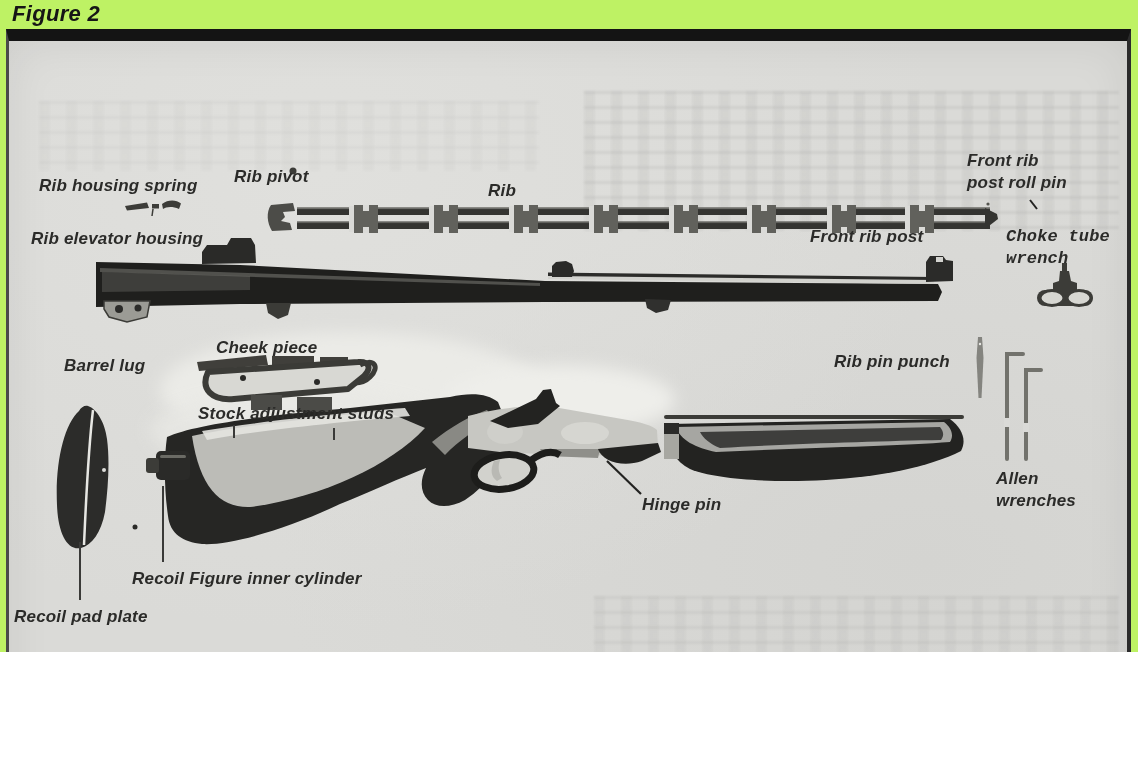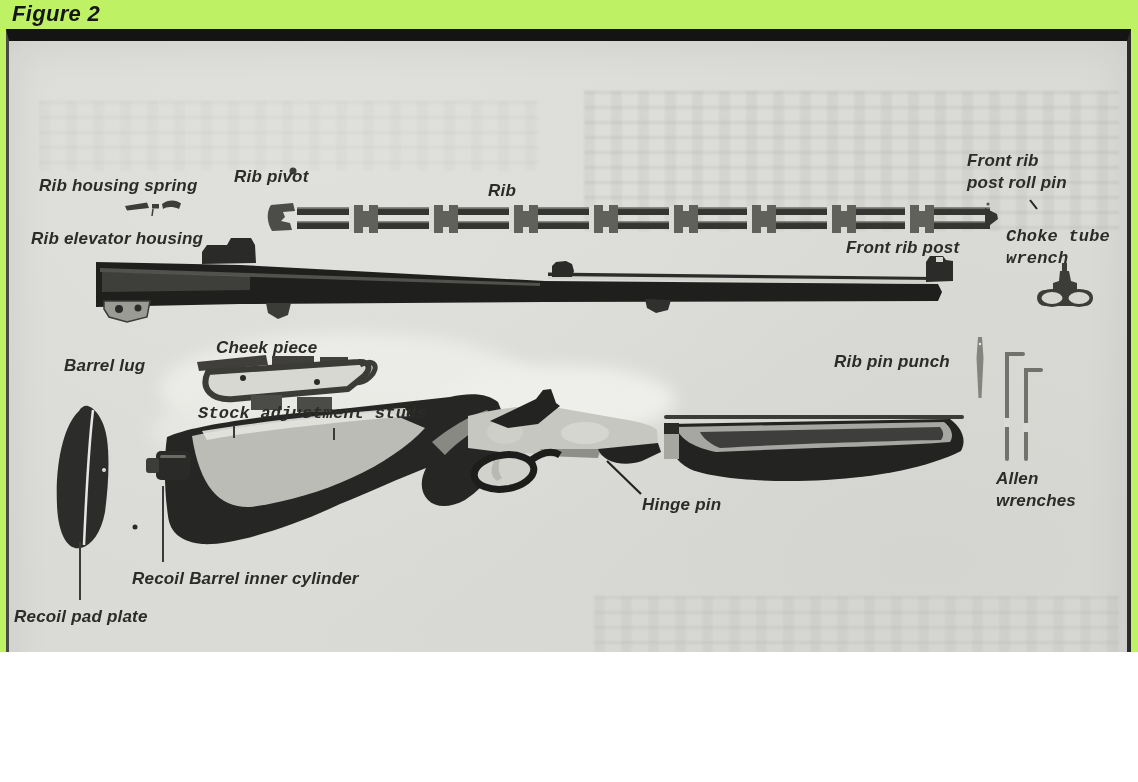--- a/index.html
+++ b/index.html
@@ -25,24 +25,24 @@
   .ghost-d{left:30px;top:60px;width:500px;height:70px;opacity:.5;}
   svg.art{position:absolute;left:0;top:0;pointer-events:none;}
   .lbl{position:absolute;font:italic 700 17px/1.3 "Liberation Sans",sans-serif;color:#2b2b29;
        letter-spacing:.2px;white-space:pre-line;}
   .lbl-rib-pivot{left:234px;top:138px;margin-top:28px;}
   .lbl-rib-elevator-spring{left:39px;top:175px;}
   .lbl-rib-elevator-housing{left:15px;top:228px;margin-left:16px;}
   .lbl-rib{left:488px;top:180px;}
   .lbl-front-rib-post-roll-pin{left:967px;top:150px;}
   .lbl-choke-tube-wrench{left:1006px;top:226px;font-family:Liberation Mono, monospace;}
-  .lbl-front-rib-post{left:810px;top:237px;margin-left:36px;}
+  .lbl-front-rib-post{left:810px;top:226px;}
   .lbl-barrel-lug{left:64px;top:329px;margin-top:26px;}
   .lbl-cheek-piece{left:216px;top:337px;}
-  .lbl-stock-adjustment-studs{left:198px;top:403px;font-family:Liberation Mono, monospace;}
+  .lbl-stock-adjustment-studs{left:198px;top:403px;}
   .lbl-rib-pin-punch{left:834px;top:351px;text-align:center;}
   .lbl-hinge-pin{left:642px;top:494px;}
   .lbl-allen-wrenches{left:996px;top:468px;}
   .lbl-recoil-reducer-inner-cylinder{left:132px;top:568px;}
   .lbl-recoil-pad-plate{left:14px;top:606px;}
 </style>
 </head>
 <body>
 
 <div class="page">
@@ -247,16 +247,16 @@
   <div class="lbl lbl-choke-tube-wrench">Choke tube
 wrench</div>
   <div class="lbl lbl-front-rib-post">Front rib post</div>
   <div class="lbl lbl-barrel-lug">Barrel lug</div>
   <div class="lbl lbl-cheek-piece">Cheek piece</div>
   <div class="lbl lbl-stock-adjustment-studs">Stock adjustment studs</div>
   <div class="lbl lbl-rib-pin-punch">Rib pin punch</div>
   <div class="lbl lbl-hinge-pin">Hinge pin</div>
   <div class="lbl lbl-allen-wrenches">Allen
 wrenches</div>
-  <div class="lbl lbl-recoil-reducer-inner-cylinder">Recoil Barrel inner cylinder</div>
+  <div class="lbl lbl-recoil-reducer-inner-cylinder">Recoil Figure inner cylinder</div>
   <div class="lbl lbl-recoil-pad-plate">Recoil pad plate</div>
 
 </div>
 
 </body></html>

